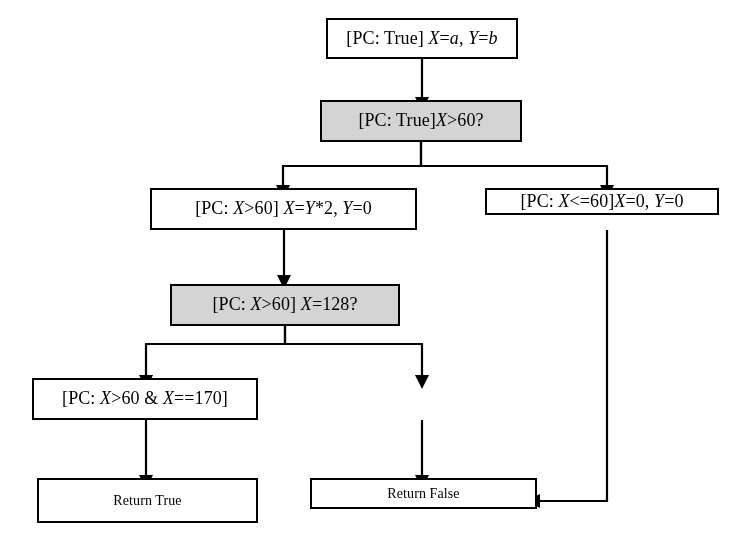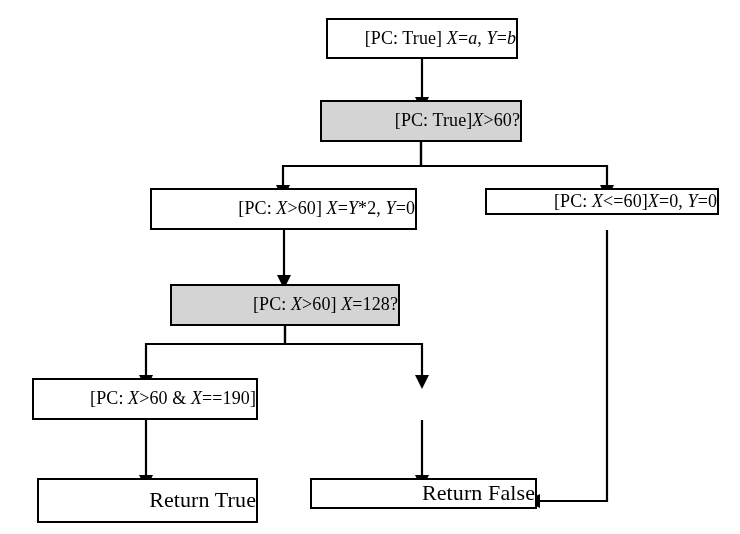--- a/index.html
+++ b/index.html
@@ -21,37 +21,37 @@
     top: 0;
     width: 740px;
     height: 534px;
   }
   .node {
     position: absolute;
     box-sizing: border-box;
     border: 2px solid #000000;
     display: flex;
     align-items: center;
-    justify-content: flex-end;
+    justify-content: center;
     text-align: center;
     line-height: 1.1;
     white-space: nowrap;
     color: #000000;
     z-index: 2;
   }
   .node.white { background: #ffffff; }
   .node.gray  { background: #d4d4d4; }
   .node .txt {
     font-size: 18px;
     letter-spacing: 0.1px;
   }
   .node .txt i {
     font-style: italic;
   }
-  .plain .txt { font-size: 22px; }
+  .plain .txt { font-size: 14px; }
 </style>
 </head>
 <body>
 
 <div id="canvas">
   <svg id="edges" viewBox="0 0 740 534" xmlns="http://www.w3.org/2000/svg">
       <polyline points="422,59 422,98" fill="none" stroke="#000000" stroke-width="2.2"></polyline>
       <polygon points="422,111 415,97 429,97" fill="#000000"></polygon>
       <polyline points="421,142 421,166 283,166 283,186" fill="none" stroke="#000000" stroke-width="2.2"></polyline>
       <polygon points="283,199 276,185 290,185" fill="#000000"></polygon>
@@ -79,21 +79,21 @@
     <div class="node white" style="left: 150px; top: 188px; width: 267px; height: 42px;">
       <span class="txt"><span>[PC: </span><i>X</i><span>&gt;60] </span><i>X</i><span>=</span><i>Y</i><span>*2, </span><i>Y</i><span>=0</span></span>
     </div>
     <div class="node white" style="left: 485px; top: 188px; width: 234px; height: 27px;">
       <span class="txt"><span>[PC: </span><i>X</i><span>&lt;=60]</span><i>X</i><span>=0, </span><i>Y</i><span>=0</span></span>
     </div>
     <div class="node gray" style="left: 170px; top: 278px; width: 230px; height: 42px; margin-top: 6px;">
       <span class="txt"><span>[PC: </span><i>X</i><span>&gt;60] </span><i>X</i><span>=128?</span></span>
     </div>
     <div class="node white" style="left: 32px; top: 378px; width: 226px; height: 42px;">
-      <span class="txt"><span>[PC: </span><i>X</i><span>&gt;60 &amp; </span><i>X</i><span>==190]</span></span>
+      <span class="txt"><span>[PC: </span><i>X</i><span>&gt;60 &amp; </span><i>X</i><span>==170]</span></span>
     </div>
     <div class="node white plain" style="left: 37px; top: 478px; width: 221px; height: 45px;">
       <span class="txt"><span>Return True</span></span>
     </div>
     <div class="node white plain" style="left: 310px; top: 478px; width: 227px; height: 31px;">
       <span class="txt"><span>Return False</span></span>
     </div>
   </div>
 
 </body></html>

